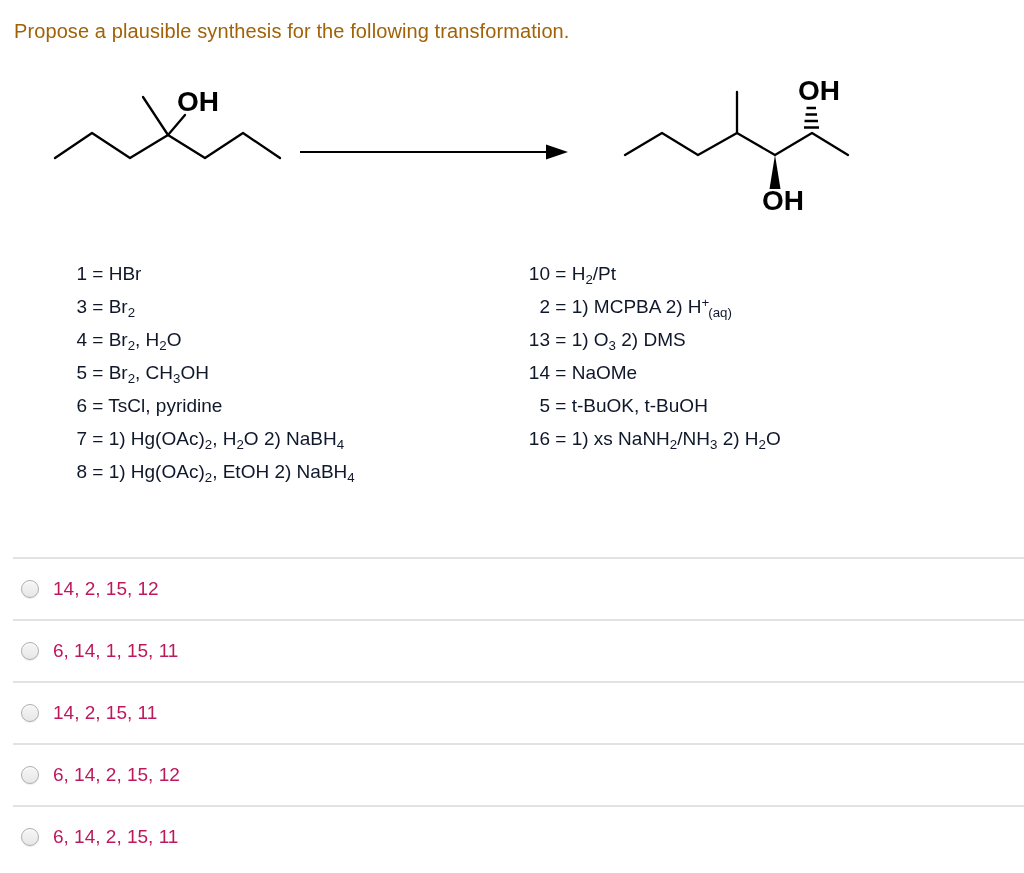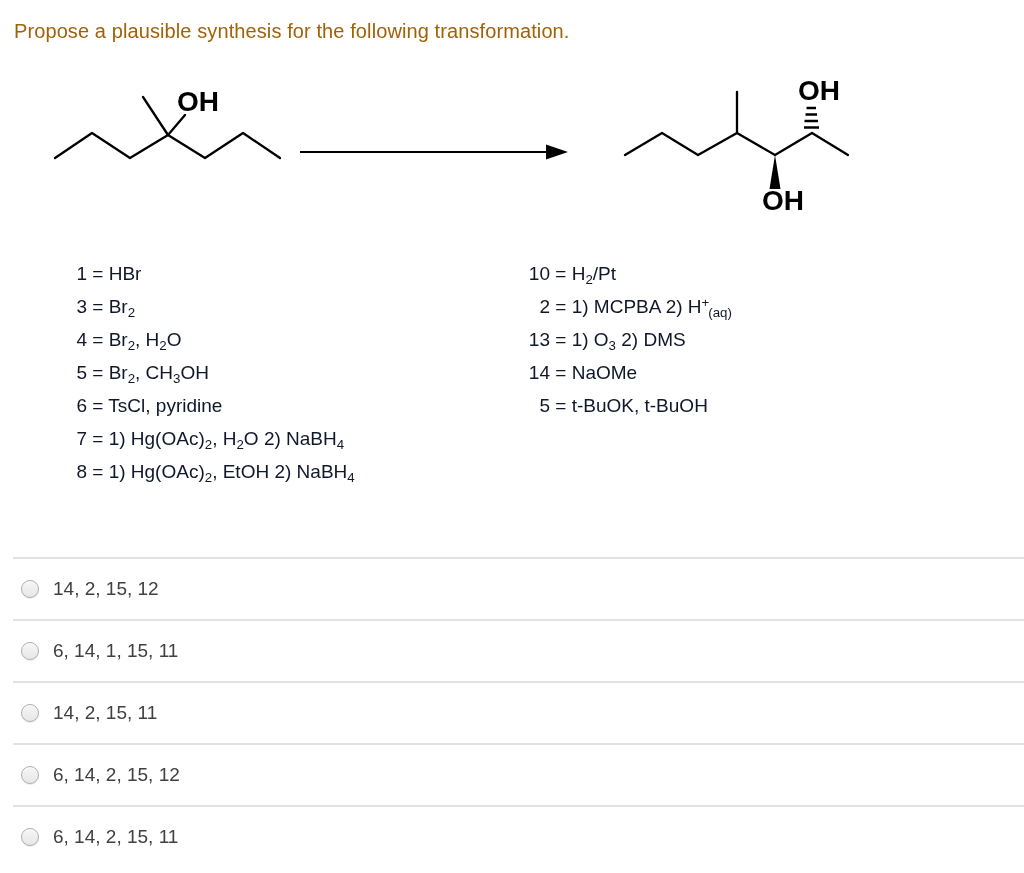--- a/index.html
+++ b/index.html
@@ -35,21 +35,21 @@
     height:60px;margin-left:13px;border-top:2px solid #e2e2e2;
     display:flex;align-items:center;cursor:pointer;
   }
   .radio{
     width:18px;height:18px;margin-left:8px;border-radius:50%;
     border:1px solid #aeaeae;box-sizing:border-box;
     background:linear-gradient(180deg,#f6f6f6 0%,#e7e7e7 100%);
     box-shadow:inset 0 1px 1px rgba(255,255,255,0.9), 0 1px 1px rgba(0,0,0,0.08);
     flex:0 0 auto;
   }
-  .option-label{margin-left:14px;font-size:19px;color:#404040;}
+  .option-label{margin-left:14px;font-size:19px;color:#be185d;}
 </style>
 </head>
 <body>
 
 <div class="question-text">Propose a plausible synthesis for the following transformation.</div>
 
 <svg class="scheme-svg" viewBox="0 0 1024 250" xmlns="http://www.w3.org/2000/svg">
   <g>
     <path class="bond" d="M55,158 L92,133 L130,158 L168,135 L205,158 L243,133 L280,158"></path>
     <path class="bond" d="M168,135 L143,97"></path>
@@ -84,20 +84,21 @@
   <div class="reagent-row"><span class="rnum">7</span><span class="req"> = </span><span class="rchem">1) Hg(OAc)<sub>2</sub>, H<sub>2</sub>O 2) NaBH<sub>4</sub></span></div>
   <div class="reagent-row"><span class="rnum">8</span><span class="req"> = </span><span class="rchem">1) Hg(OAc)<sub>2</sub>, EtOH 2) NaBH<sub>4</sub></span></div>
 </div>
 
 <div class="reagent-col col-right">
   <div class="reagent-row"><span class="rnum">10</span><span class="req"> = </span><span class="rchem">H<sub>2</sub>/Pt</span></div>
   <div class="reagent-row"><span class="rnum">2</span><span class="req"> = </span><span class="rchem">1) MCPBA 2) H<sup>+</sup><sub>(aq)</sub></span></div>
   <div class="reagent-row"><span class="rnum">13</span><span class="req"> = </span><span class="rchem">1) O<sub>3</sub> 2) DMS</span></div>
   <div class="reagent-row"><span class="rnum">14</span><span class="req"> = </span><span class="rchem">NaOMe</span></div>
   <div class="reagent-row"><span class="rnum">5</span><span class="req"> = </span><span class="rchem">t-BuOK, t-BuOH</span></div>
+  <div class="reagent-row"><span class="rnum">16</span><span class="req"> = </span><span class="rchem">1) xs NaNH<sub>2</sub>/NH<sub>3</sub> 2) H<sub>2</sub>O</span></div>
 </div>
 
 <div class="options">
   <div class="option">
     <div class="radio"></div>
     <div class="option-label">14, 2, 15, 12</div>
   </div>
   <div class="option">
     <div class="radio"></div>
     <div class="option-label">6, 14, 1, 15, 11</div>

